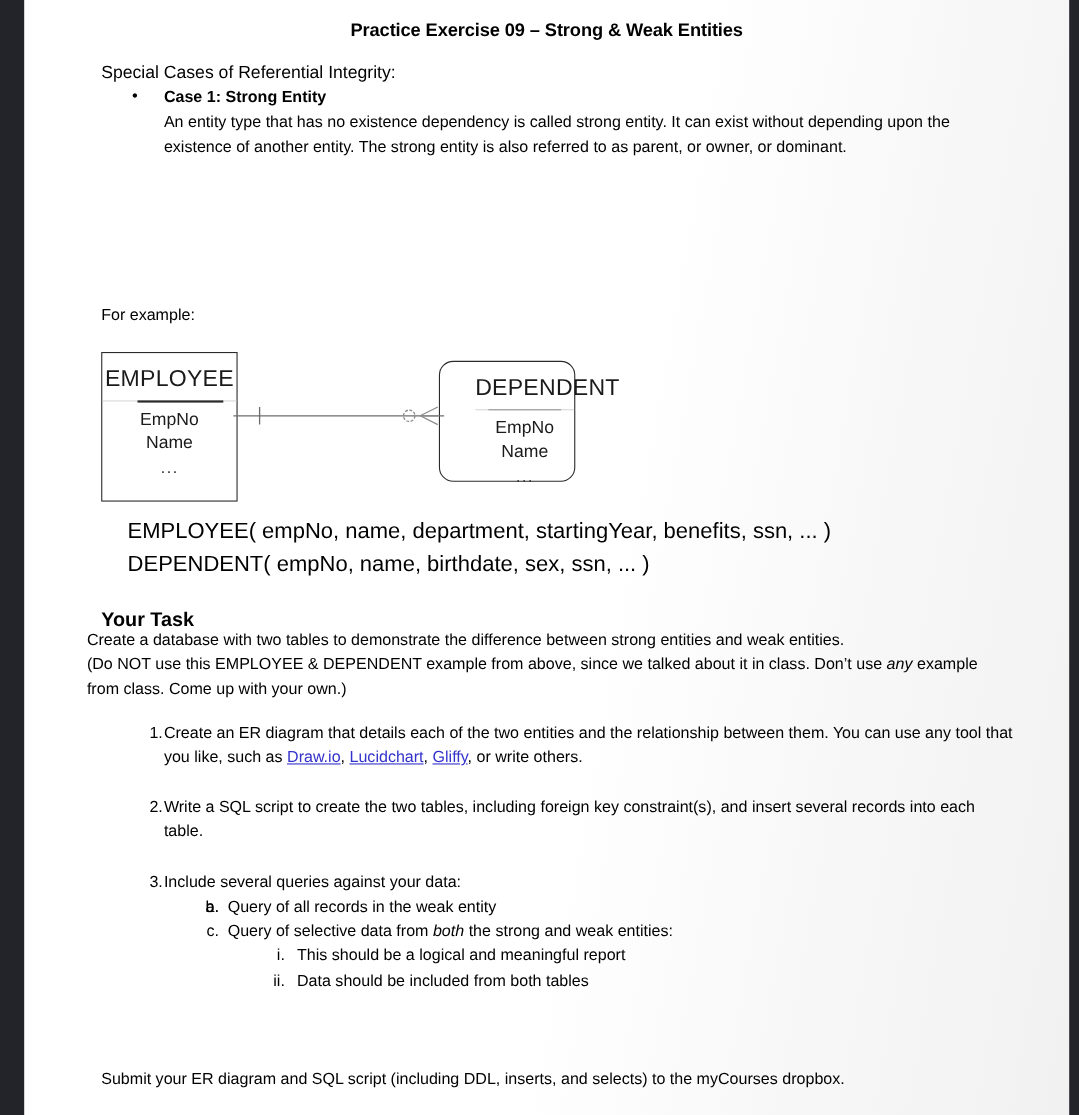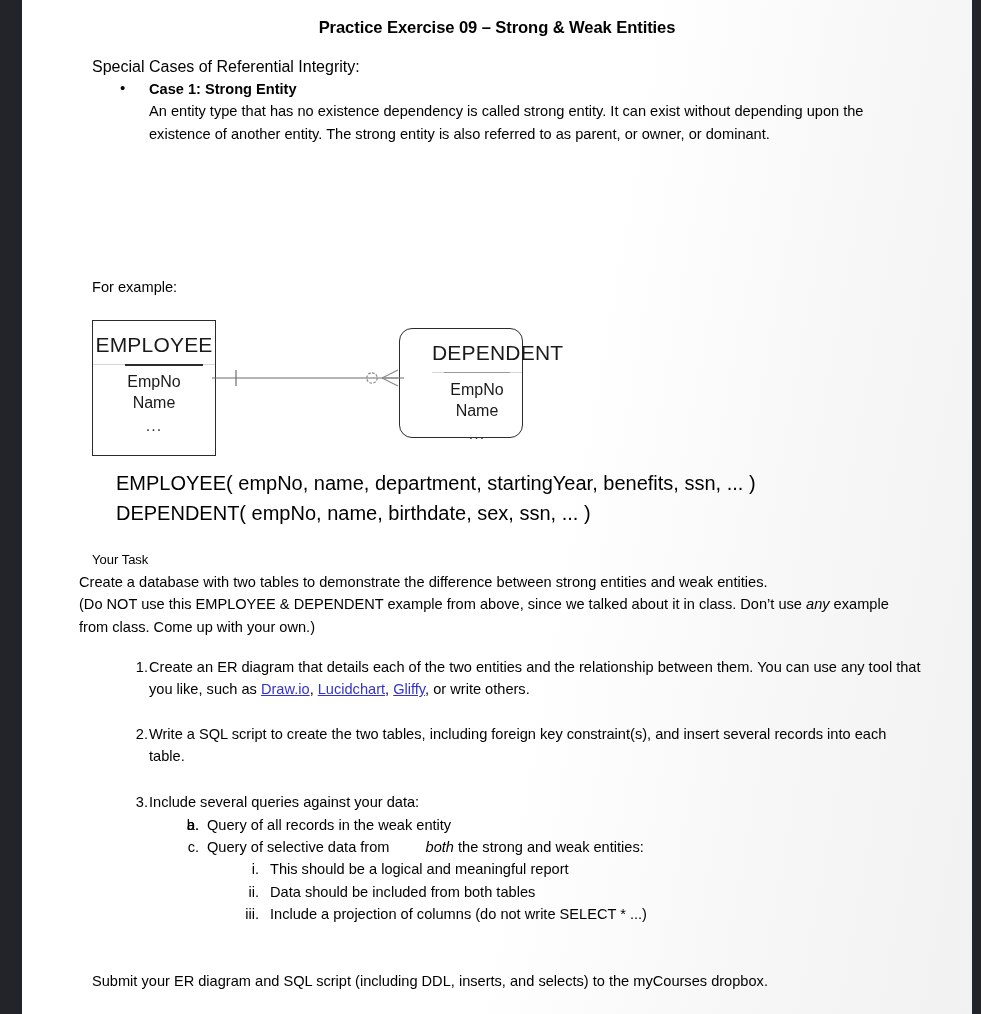--- a/index.html
+++ b/index.html
@@ -189,22 +189,22 @@
     font-size: 20px;
     line-height: 1.52;
     white-space: nowrap;
     margin-left: 24px;
   }
 
   .task-head {
     position: absolute;
     left: 70px;
     top: 550px;
-    font-weight: normal;
-    font-size: 13px;
+    font-weight: bold;
+    font-size: 18px;
   }
   .task-body {
     position: absolute;
     left: 57px;
     top: 571px;
     width: 830px;
   }
   .task-body em { font-style: italic; }
 
   
@@ -259,21 +259,21 @@
     position: relative;
     padding-left: 63px;
   }
   .subsubsteps > li > .num {
     position: absolute;
     left: 22px;
     top: 0;
     width: 30px;
     text-align: right;
   }
-  .substeps em, .subsubsteps em { font-style: italic; margin-left: 32px; }
+  .substeps em, .subsubsteps em { font-style: italic; }
 
   .submit-line {
     position: absolute;
     left: 70px;
     top: 970px;
     width: 840px;
   }
 </style>
 </head>
 <body>
@@ -371,23 +371,20 @@
             <li>
               <span class="num">c.</span><span>Query of selective data from </span><em>both</em><span> the strong and weak entities:</span>
 
               <ol class="subsubsteps">
                 <li>
                   <span class="num">i.</span><span>This should be a logical and meaningful report</span>
                 </li>
                 <li>
                   <span class="num">ii.</span><span>Data should be included from both tables</span>
                 </li>
-                <li>
-                  <span class="num">iii.</span><span>Include a projection of columns (do not write SELECT * ...)</span>
-                </li>
               </ol>
             </li>
           </ol>
         </li>
       </ol>
 
       <div class="submit-line">Submit your ER diagram and SQL script (including DDL, inserts, and selects) to the myCourses dropbox.</div>
 
     </div>
   </div>

